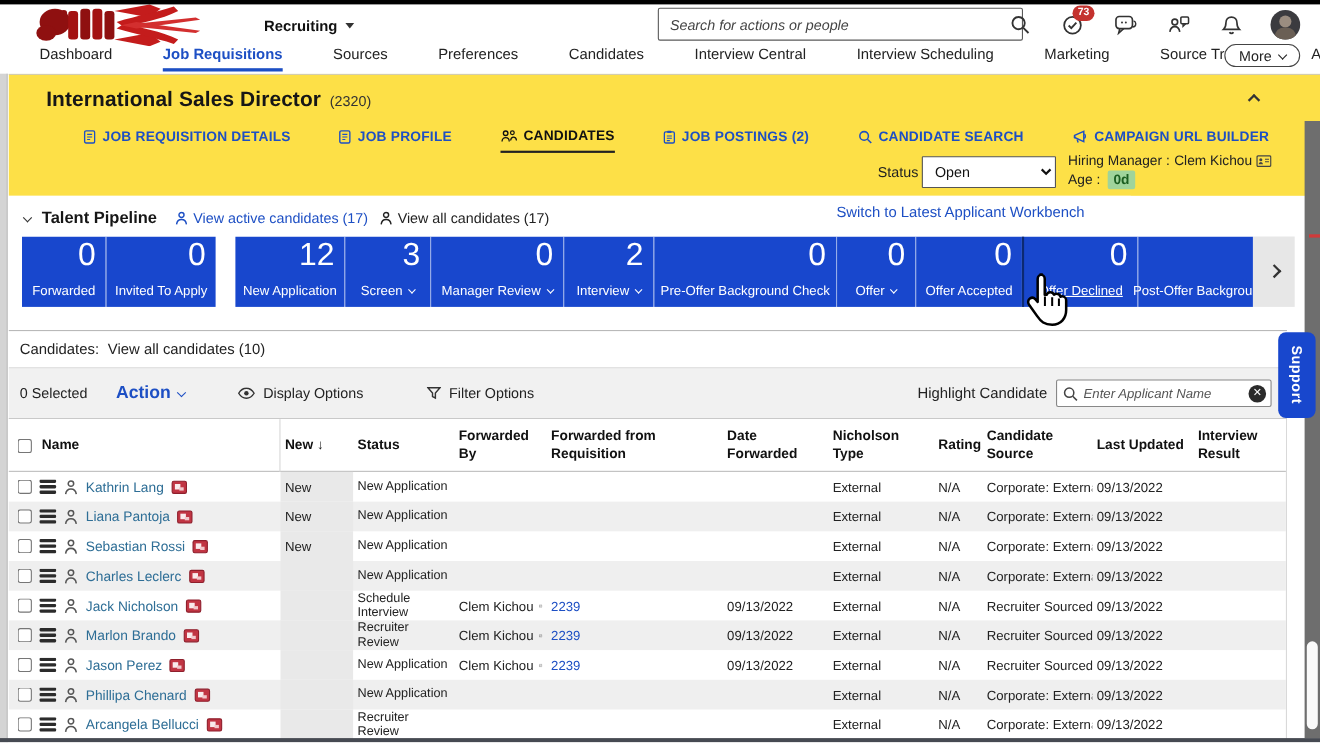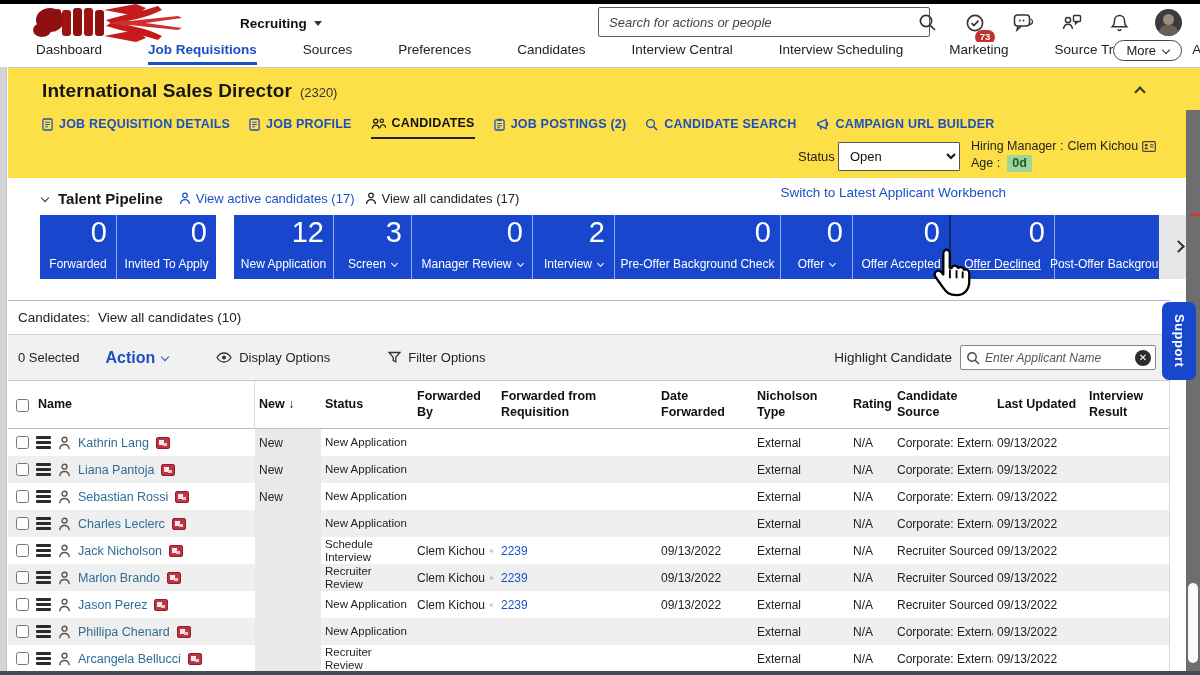--- a/index.html
+++ b/index.html
@@ -25,21 +25,21 @@
   .module-switch { position:absolute; left:240px; top:12px; display:flex; align-items:center; gap:7px; cursor:pointer; }
   .module-switch b { font-size:13.5px; font-weight:700; color:#111; }
   .caret-down { width:0; height:0; border-left:4.5px solid transparent; border-right:4.5px solid transparent; border-top:5.5px solid #333; }
   .global-search { position:absolute; left:598px; top:3px; }
   .global-search input { width:332px; height:30px; border:1.5px solid #5a5a5a; border-radius:2px; padding:0 10px;
     font-size:13px; font-style:italic; color:#333; background:#fff; font-family:inherit; }
   .global-search input::placeholder { color:#444; font-style:italic; }
   .top-icons { position:absolute; right:18px; top:5px; display:flex; align-items:center; gap:24px; }
   .tico { position:relative; width:24px; height:24px; display:flex; align-items:center; justify-content:center; cursor:pointer; color:#333; }
   .badge { position:absolute; top:-6px; left:12px; min-width:20px; height:14px; background:#c4322e; color:#fff;
-    font-size:9.5px; font-weight:700; border-radius:8px; display:flex; align-items:center; justify-content:center; padding:0 4px;margin-top:25px; }
+    font-size:9.5px; font-weight:700; border-radius:8px; display:flex; align-items:center; justify-content:center; padding:0 4px; }
   .avatar { width:27px; height:27px; border-radius:50%; background:#3b3b3f; overflow:hidden; position:relative; cursor:pointer; }
   .avatar::before { content:""; position:absolute; left:8px; top:5px; width:11px; height:11px; border-radius:50%; background:#9b8d80; }
   .avatar::after { content:""; position:absolute; left:4px; top:16px; width:19px; height:12px; border-radius:8px 8px 0 0; background:#6a5f55; }
 
   
   .mainnav { position:absolute; top:42px; left:0; width:1200px; height:25px; background:#fff; z-index:20;
     display:flex; align-items:flex-start; padding-left:36px; gap:46px; }
   .nav-item { font-size:13.5px; color:#222; text-decoration:none; padding-bottom:5px; white-space:nowrap; cursor:pointer; }
   .nav-item.active { color:var(--accent,#1d4fc4); font-weight:700; border-bottom:3px solid var(--accent,#1d4fc4); }
   .more-pill { position:absolute; right:18px; top:-2px; border:1.5px solid #444; border-radius:14px; padding:2px 12px;
@@ -49,34 +49,34 @@
   .chev.up { transform:rotate(-135deg); margin-bottom:-2px; }
   .chev.right { transform:rotate(-45deg); }
 
   
   .req-header { position:absolute; top:67px; left:8px; width:1192px; height:111px; background:#fde047; border-top:1px solid #c9c9c9; z-index:10; }
   .title-row { padding:12px 0 0 34px; display:flex; align-items:baseline; gap:8px; }
   .title-row h1 { font-size:19px; font-weight:700; color:#161616; letter-spacing:.1px; }
   .req-id { font-size:13px; font-weight:400; color:#333; }
   .collapse-btn { position:absolute; right:56px; top:12px; color:#333; cursor:pointer; }
   .collapse-btn .chev { width:8px; height:8px; border-width:2.2px; }
-  .subtabs { display:flex; gap:19px; padding-left:34px; margin-top:14px; align-items:center; }
+  .subtabs { display:flex; gap:44px; padding-left:22px; margin-top:14px; align-items:center;justify-content:center; }
   .subtab { display:flex; align-items:center; gap:6px; font-size:12.5px; font-weight:700; letter-spacing:.2px;
     color:var(--accent,#1d4fc4); cursor:pointer; padding-bottom:7px; white-space:nowrap; }
   .subtab.active { color:#111; border-bottom:2.5px solid #222; }
   .status-row { position:absolute; left:0; top:74px; width:100%; display:flex; align-items:center; }
   .status-label { position:absolute; left:790px; top:7px; font-size:13px; color:#222; }
   .status-select { position:absolute; left:830px; top:0; width:122px; height:29px; font-size:13px; font-family:inherit;
     border:1px solid #555; background:#fff; border-radius:1px; padding-left:7px; color:#111; }
   .hm-block { position:absolute; left:963px; top:-4px; font-size:12.5px; color:#222; line-height:17px; }
   .hm-line { display:flex; align-items:center; gap:4px; }
   .age-badge { display:inline-block; background:#9fd49b; color:#1b5e20; font-weight:700; padding:0 5px; border-radius:2px; margin-left:3px; }
 
   
-  .pipeline { position:absolute; top:178px; left:20px; width:1028px; height:122px; background:#fff; z-index:10; }
+  .pipeline { position:absolute; top:178px; left:0; width:1028px; height:122px; background:#fff; z-index:10; }
   .pipe-head { display:flex; align-items:center; gap:10px; padding:12px 0 0 22px; }
   .pipe-title { font-size:15px; font-weight:700; color:#161616; margin-right:6px; }
   .pipe-link { display:flex; align-items:center; gap:5px; font-size:13px; cursor:pointer; }
   .pipe-link.blue { color:var(--accent,#1d4fc4); }
   .pipe-link.dark { color:#222; }
   .switch-link { position:absolute; right:42px; top:7px; font-size:13.5px; color:var(--accent,#1d4fc4); cursor:pointer; }
   .pipeline-row { position:absolute; left:20px; top:37px; display:flex; height:64px; }
   .stages-wrap { width:1119px; overflow:hidden; display:flex; }
   .stage { position:relative; background:var(--pipe-blue,#1847cd); color:#fff; flex:0 0 auto; cursor:pointer; }
   .stage + .stage { border-left:1px solid rgba(255,255,255,.55); }

